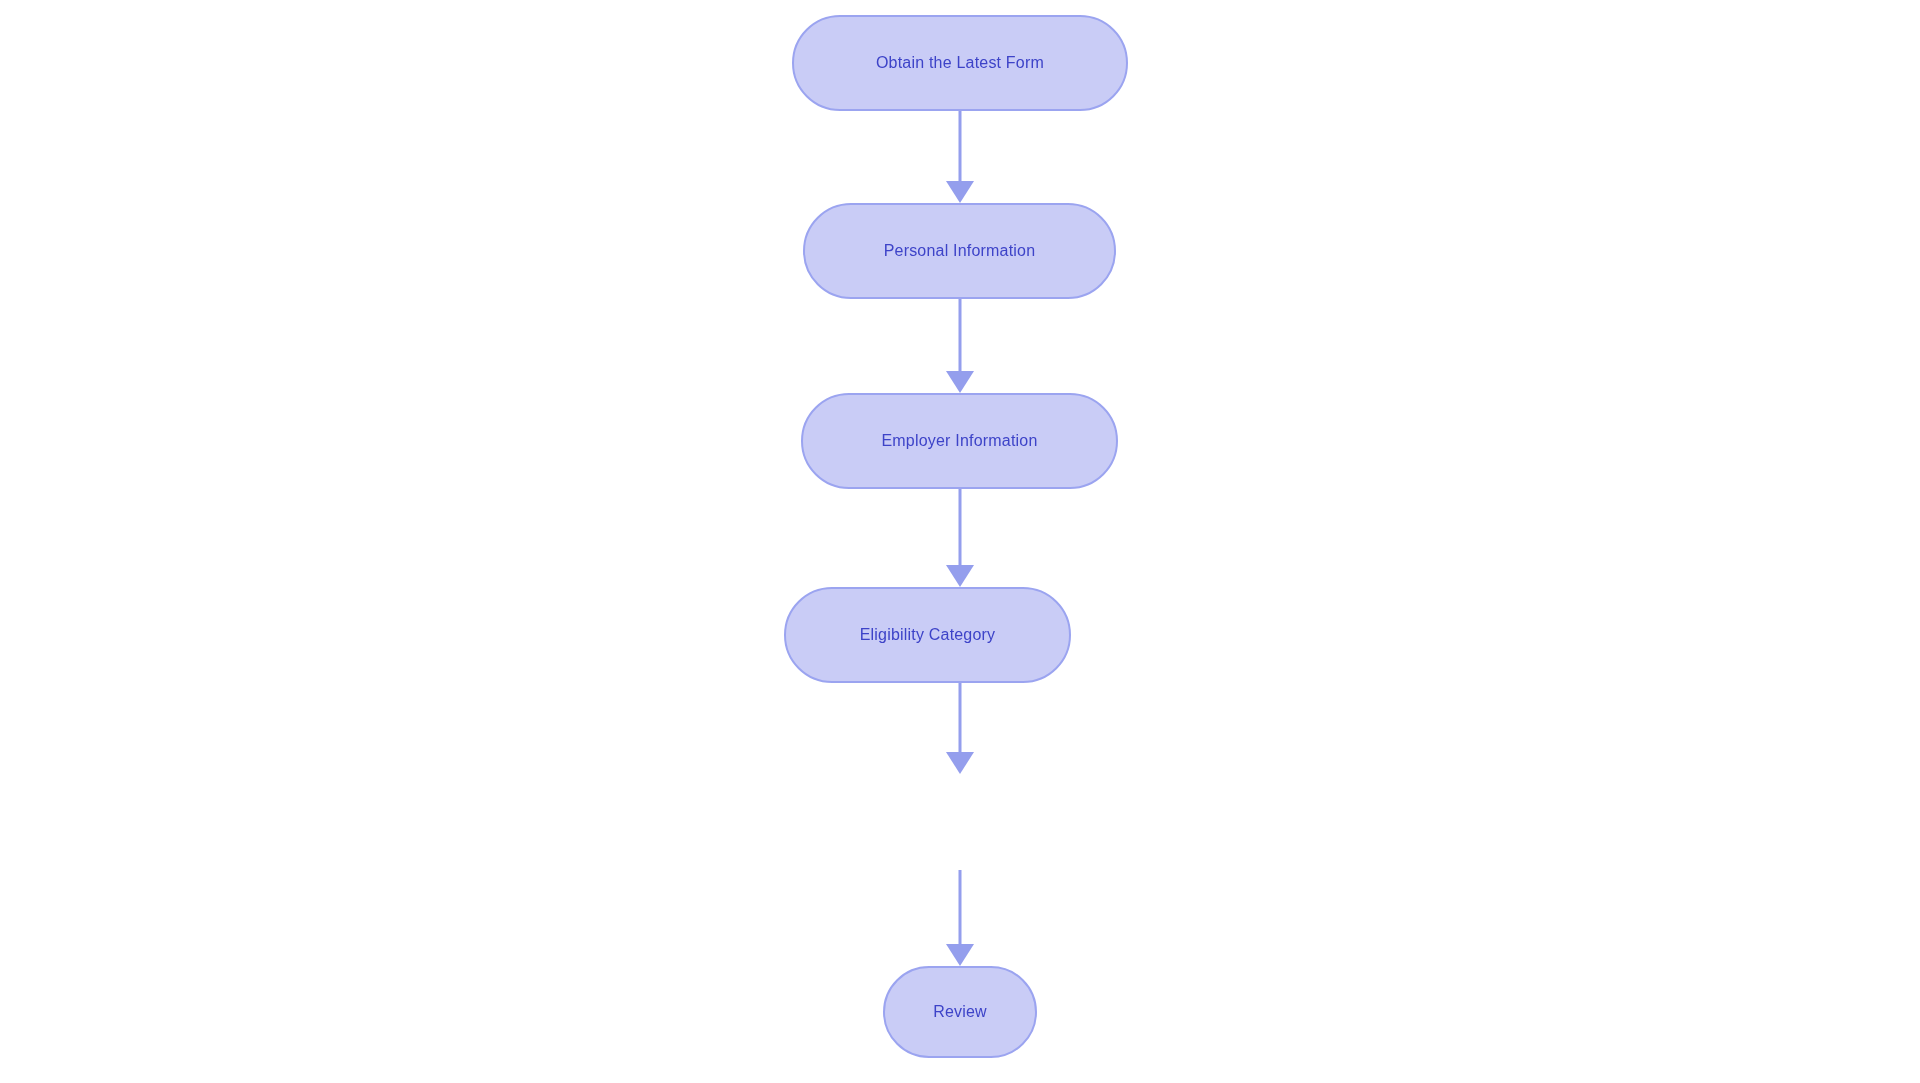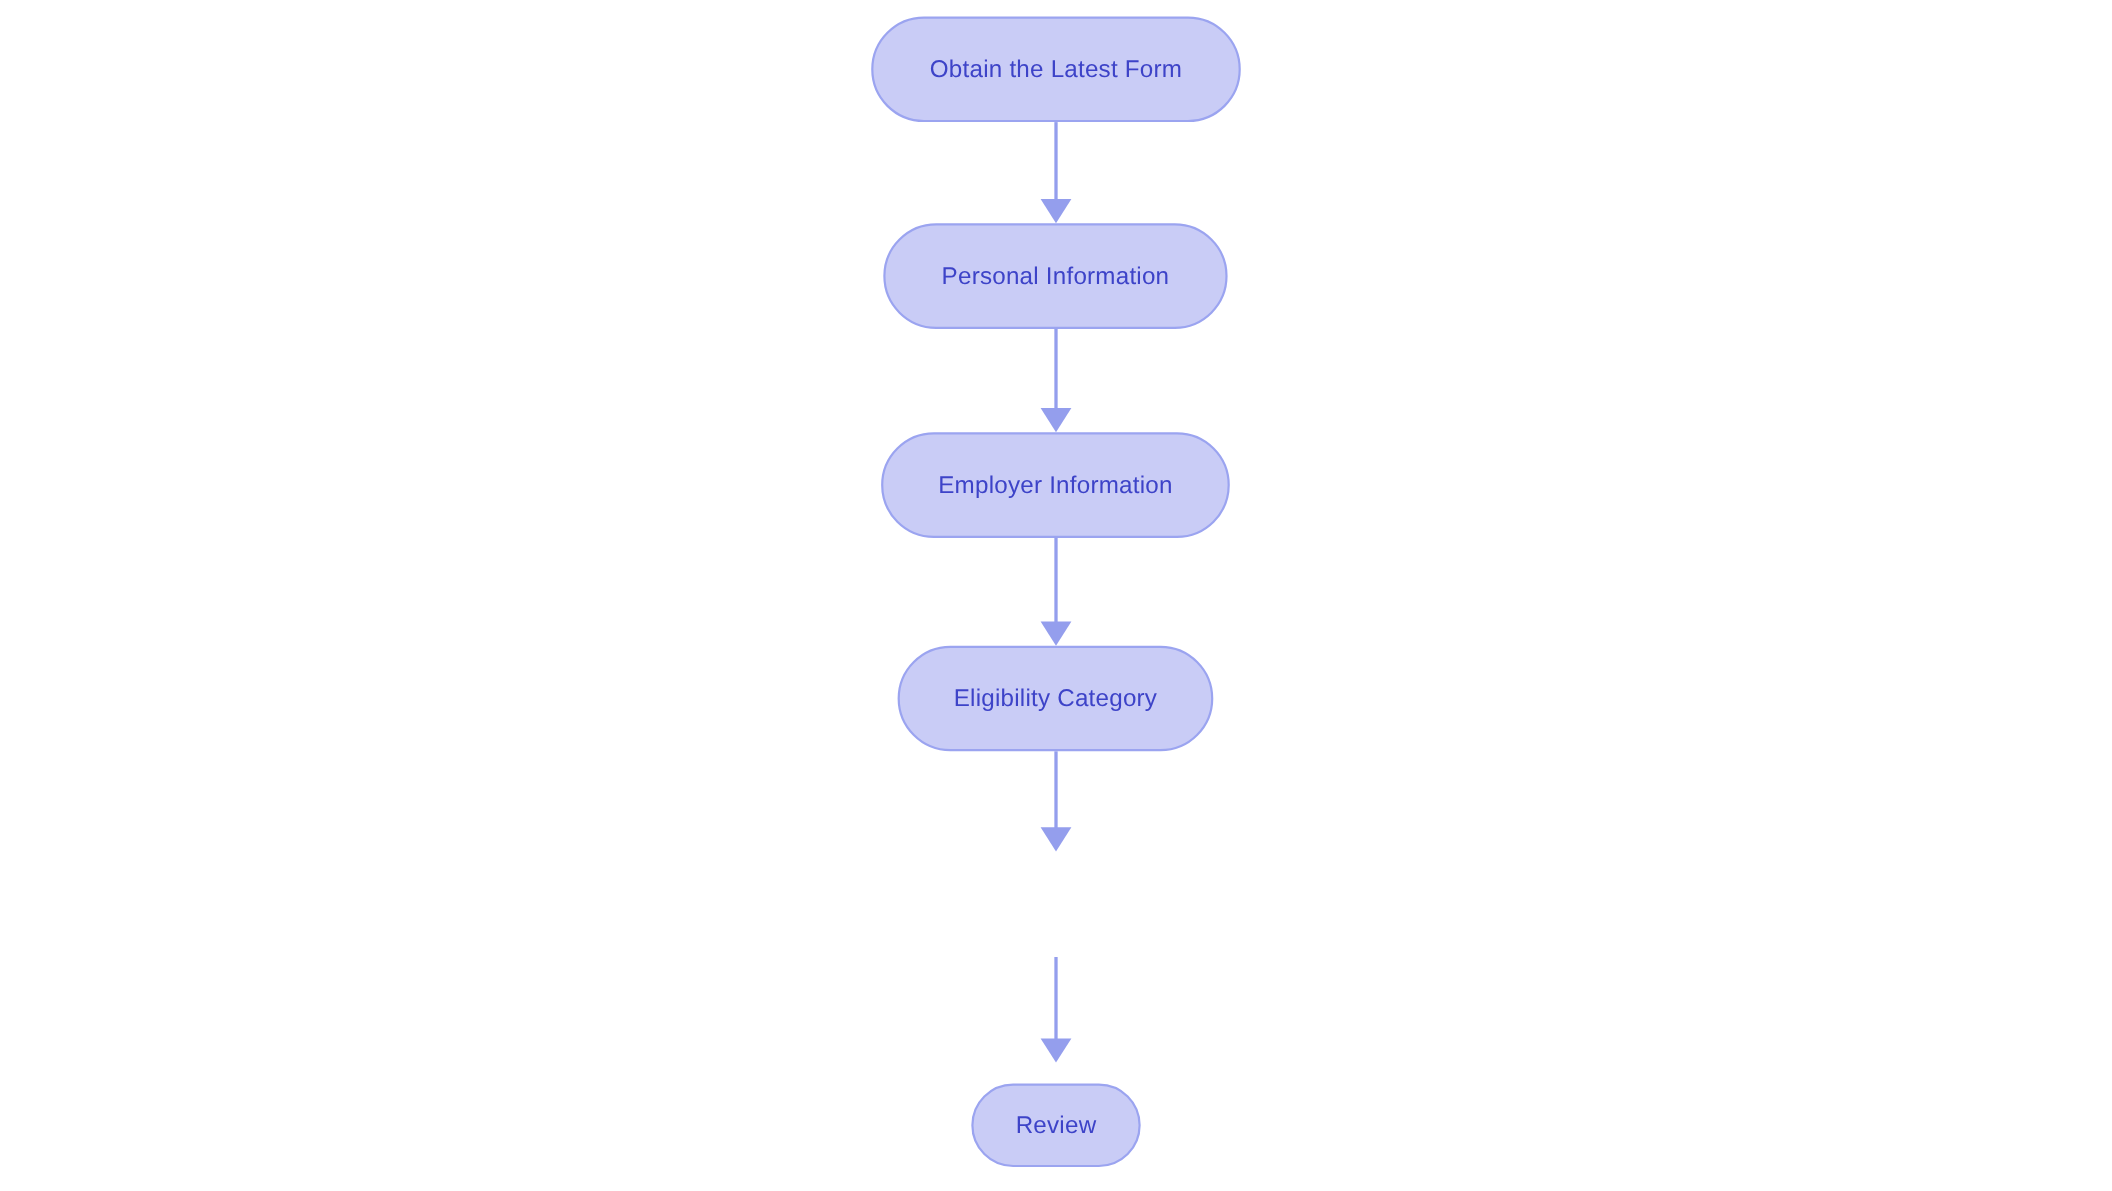--- a/index.html
+++ b/index.html
@@ -21,33 +21,33 @@
   }
   .flow-node {
     position: absolute;
     display: flex;
     align-items: center;
     justify-content: center;
     background: var(--node-fill);
     border: 2px solid var(--node-border);
     border-radius: 49px;
     color: var(--node-text);
-    font-size: 22px;
+    font-size: 16px;
     font-weight: 400;
     letter-spacing: 0.2px;
     text-align: center;
     white-space: nowrap;
   }
   
   .n0 { left: 792px;  top: 15px;  width: 336px; height: 96px; }
   .n1 { left: 803px;  top: 203px; width: 313px; height: 96px; text-align: right; }
   .n2 { left: 801px;  top: 393px; width: 317px; height: 96px; }
-  .n3 { left: 816px;  top: 587px; width: 287px; height: 96px; }
+  .n3 { left: 784px;  top: 587px; width: 287px; height: 96px; }
   .n4 { left: 867px;  top: 774px; width: 185px; height: 96px; }
-  .n5 { left: 883px;  top: 966px; width: 154px; height: 76px; margin-top: 19px; }
+  .n5 { left: 883px;  top: 966px; width: 154px; height: 92px; }
 
   .arrow {
     position: absolute;
     left: 944px;
     width: 31px;
   }
   .a0 { top: 111px; height: 92px; }
   .a1 { top: 299px; height: 94px; }
   .a2 { top: 489px; height: 98px; }
   .a3 { top: 683px; height: 91px; }

